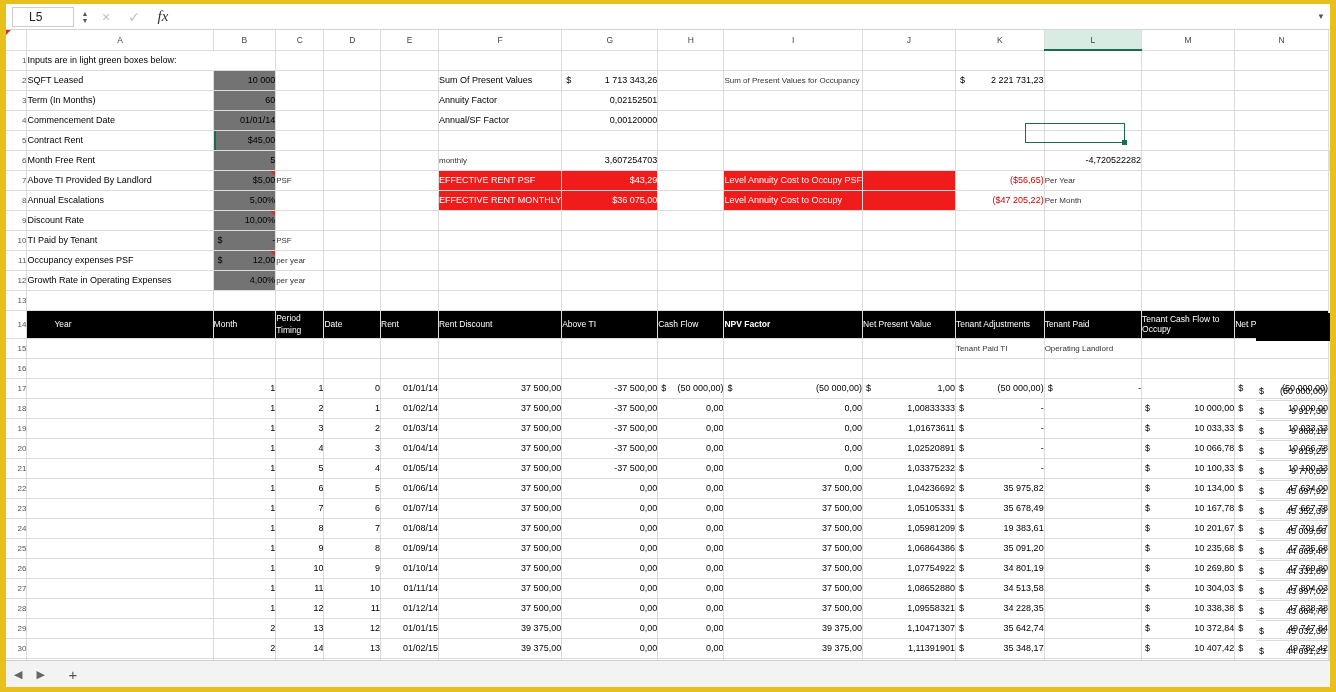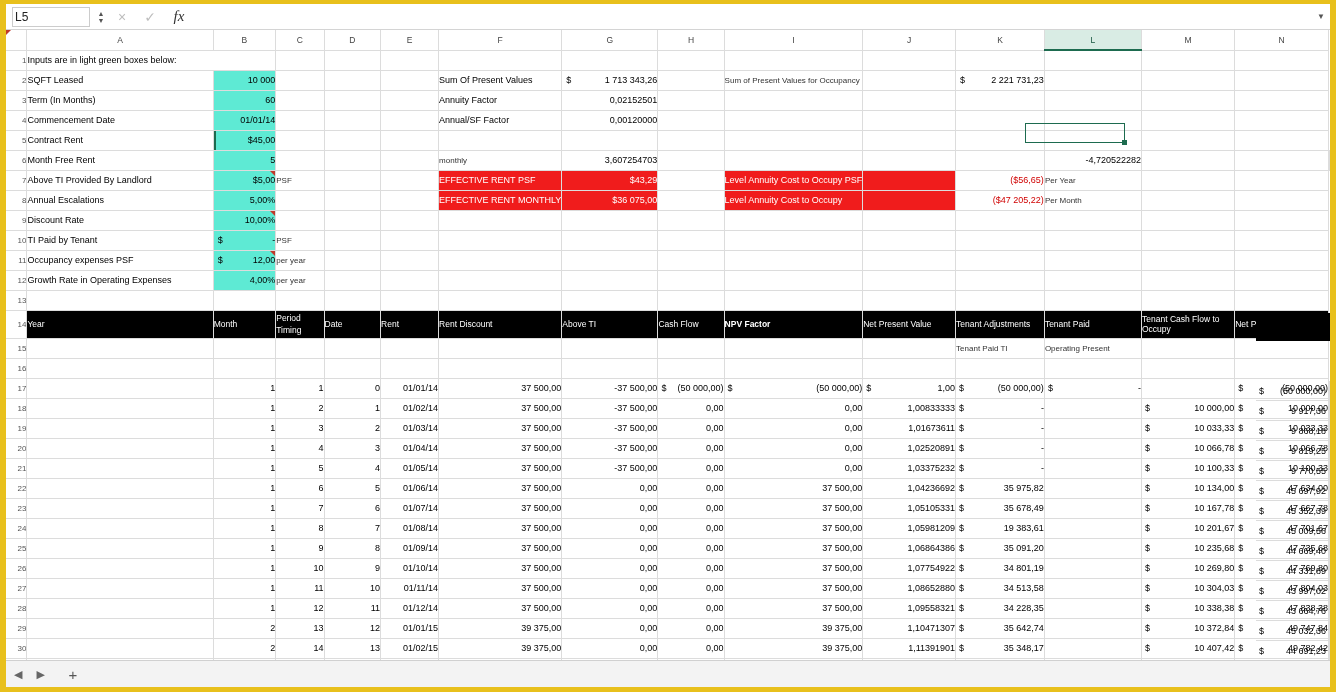--- a/index.html
+++ b/index.html
@@ -24,28 +24,28 @@
   
   .formula-bar {
     position: relative;
     height: 26px;
     background: #ffffff;
     border-bottom: 1px solid #d4d4d4;
     display: flex;
     align-items: center;
   }
   .name-box {
-    width: 78px; height: 20px;
+    width: 62px; height: 20px;
     margin-left: 6px;
     border: 1px solid #ccc;
     background: #fff;
     font-size: 12px;
     color: #222;
     display: flex; align-items: center;
-    padding-left: 2px;
+    padding-left: 16px;
   }
   .spinner {
     width: 14px; height: 20px;
     display: flex; flex-direction: column;
     align-items: center; justify-content: center;
     margin-left: 4px;
     color: #555;
   }
   .spinner i { font-style: normal; font-size: 7px; line-height: 7px; }
   .fb-btn {
@@ -125,21 +125,21 @@
     font-size: 8px;
     text-align: right;
     padding-right: 3px;
     border-right: 1px solid #d0d0d0;
     border-bottom: 1px solid #ececec;
   }
 
   .r { text-align: right; padding-right: 3px; }
   .l { text-align: left;  padding-left: 3px; }
   .b { font-weight: bold; }
-  .green { background: #5eead4; }
+  .green { background: #737373; }
   .redbox { background: #f01c1c; color: #ffffff; font-weight: bold; }
   .redtxt { color: #d00000; font-weight: bold; }
   .hdrblack {
     background: #000000; color: #ffffff;
     font-weight: bold; font-size: 8.5px;
     vertical-align: bottom;
     padding-bottom: 2px;
   }
   .noborder { border-right: none; }
   .thickB { border-bottom: 1.6px solid #111; }
@@ -487,21 +487,21 @@
             <td class=""></td>
             <td class=""></td>
             <td class=""></td>
             <td class=""></td>
             <td class=""></td>
             <td class=""></td>
             <td class=""></td>
           </tr>
           <tr style="height: 28px;">
             <td class="rowhead">14</td>
-            <td class="hdrblack l" style="white-space: normal; line-height: 10px;">Year</td>
+            <td class="hdrblack l" style="white-space: normal; line-height: 10px; padding-left: 27px;">Year</td>
             <td class="hdrblack l" style="white-space: normal; line-height: 10px;">Month</td>
             <td class="hdrblack l" style="white-space: normal; line-height: 12px;">Period Timing</td>
             <td class="hdrblack l" style="white-space: normal; line-height: 10px; margin-left: 20px;">Date</td>
             <td class="hdrblack l" style="white-space: normal; line-height: 10px;">Rent</td>
             <td class="hdrblack l" style="white-space: normal; line-height: 10px;">Rent Discount</td>
             <td class="hdrblack l" style="white-space: normal; line-height: 10px;">Above TI</td>
             <td class="hdrblack l" style="white-space: normal; line-height: 10px;">Cash Flow</td>
             <td class="hdrblack l" style="white-space: normal; line-height: 10px; font-weight: bold;">NPV Factor</td>
             <td class="hdrblack l" style="white-space: normal; line-height: 10px;">Net Present Value</td>
             <td class="hdrblack l" style="white-space: normal; line-height: 10px;">Tenant Adjustments</td>
@@ -515,21 +515,21 @@
             <td class="l thickL tiny"></td>
             <td class="l thickL tiny"></td>
             <td class="l thickL tiny"></td>
             <td class="l thickL tiny"></td>
             <td class="l thickL tiny"></td>
             <td class="l thickL tiny"></td>
             <td class="l thickL tiny"></td>
             <td class="l thickL tiny"></td>
             <td class="l thickL tiny"></td>
             <td class="l tiny">Tenant Paid TI</td>
-            <td class="l tiny">Operating Present</td>
+            <td class="l tiny">Operating Landlord</td>
             <td class="l tiny"></td>
             <td class="l tiny"></td>
           </tr>
           <tr>
             <td class="rowhead">16</td>
             <td class=""></td>
             <td class="thickL thickB"></td>
             <td class="thickL thickB"></td>
             <td class="thickL thickB"></td>
             <td class="thickL thickB"></td>

